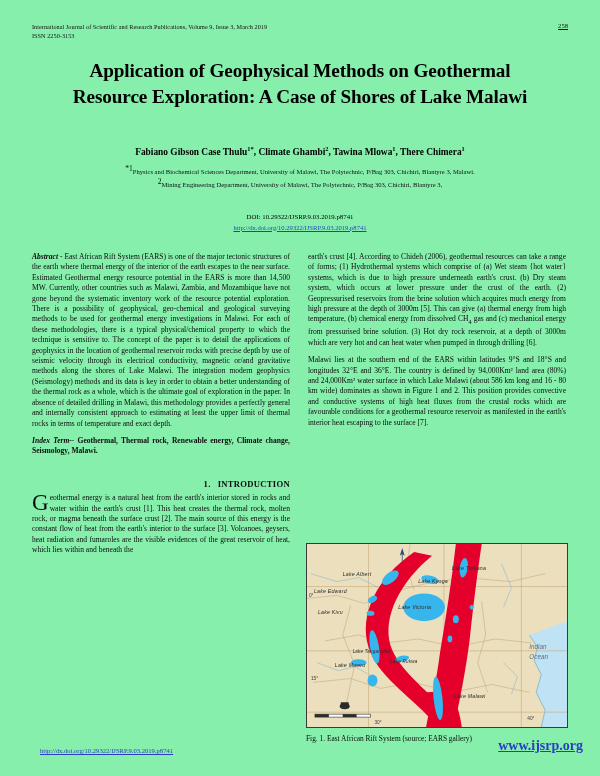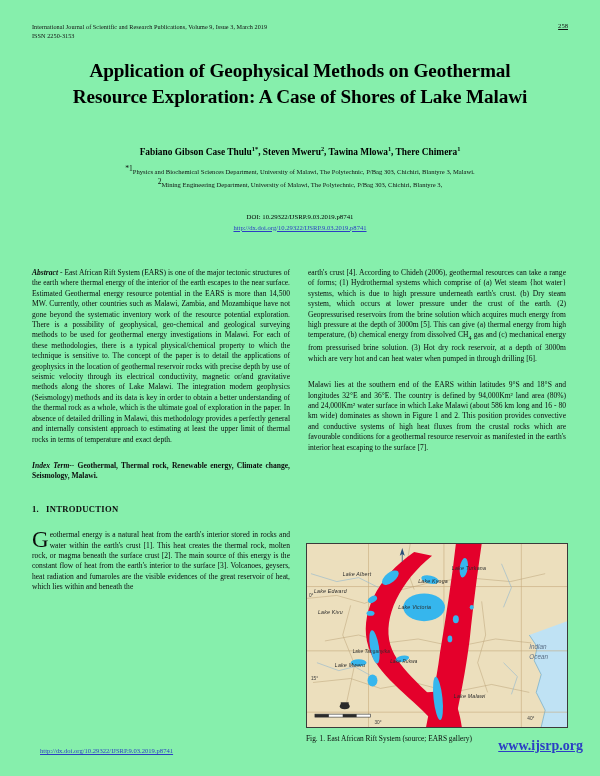--- a/index.html
+++ b/index.html
@@ -114,35 +114,35 @@
     width: 258px;
     font-size: 7.55px;
     line-height: 10.4px;
     text-align: justify;
     color: #0b0b0b;
   }
   .col-left  { left: 32px; }
   .col-right { left: 308px; }
 
   .col p {
-    margin: 16px 0 7px 0;
+    margin: 0 0 7px 0;
     text-align: justify;
   }
   .abs-label { font-style: italic; font-weight: bold; }
   .idx {
     font-weight: bold;
     margin-top: 9px;
   }
   .idx .idx-label { font-style: italic; }
 
   
   .sec-head {
     margin-top: 22px;
     margin-bottom: 4px;
-    text-align: left;
+    text-align: right;
     font-weight: bold;
     font-size: 8.6px;
     letter-spacing: 0.3px;
   }
   .sec-head .num { margin-right: 7px; }
 
   
   .dropcap-para {
     text-align: justify;
   }
@@ -229,21 +229,21 @@
     <div class="runhead-left">
       <span>International Journal of Scientific and Research Publications, Volume 9, Issue 3, March 2019</span>
       <span class="runhead-line2">ISSN 2250-3153</span>
     </div>
     <div class="runhead-right">258</div>
   </div>
 
   <div class="title">Application of Geophysical Methods on Geothermal Resource Exploration: A Case of Shores of Lake Malawi</div>
 
   <div class="authors">
-    <span>Fabiano Gibson Case Thulu</span><sup>1*</sup><span>, Steven Mweru</span><sup>2</sup><span>, Tawina Mlowa</span><sup>1</sup><span>, There Chimera</span><sup>1</sup>
+    <span>Fabiano Gibson Case Thulu</span><sup>1*</sup><span>, Climate Ghambi</span><sup>2</sup><span>, Tawina Mlowa</span><sup>1</sup><span>, There Chimera</span><sup>1</sup>
   </div>
 
   <div class="affil">
     <p><span class="indentmark">*1</span><span>Physics and Biochemical Sciences Department, University of Malawi, The Polytechnic, P/Bag 303, Chichiri, Blantyre 3, Malawi.</span></p>
     <p><span class="indentmark">2</span><span>Mining Engineering Department, University of Malawi, The Polytechnic, P/Bag 303, Chichiri, Blantyre 3,</span></p>
   </div>
 
   <div class="doiblock">
     <div>DOI: 10.29322/IJSRP.9.03.2019.p8741</div>
     <div class="doi-link">http://dx.doi.org/10.29322/IJSRP.9.03.2019.p8741</div>

